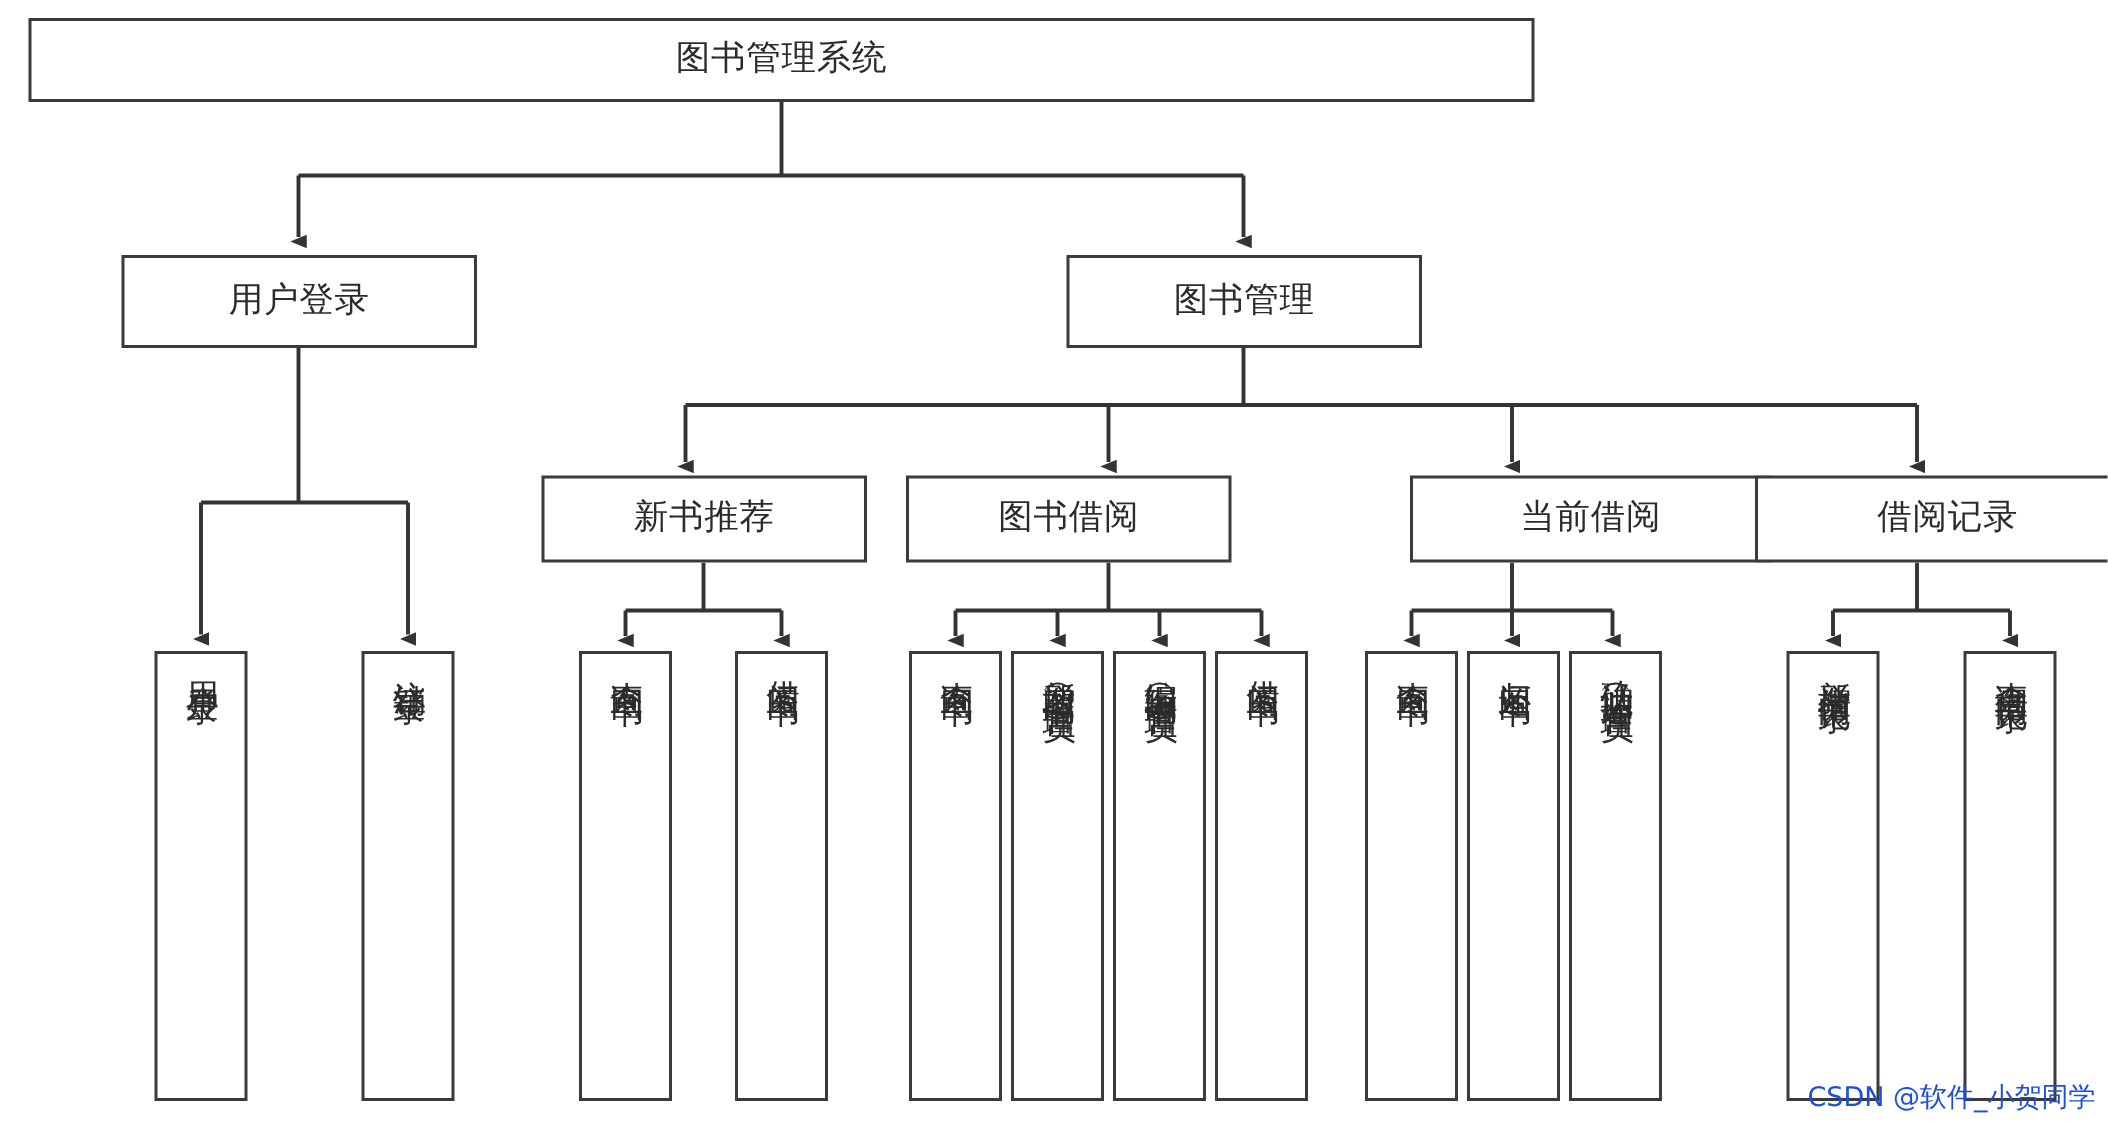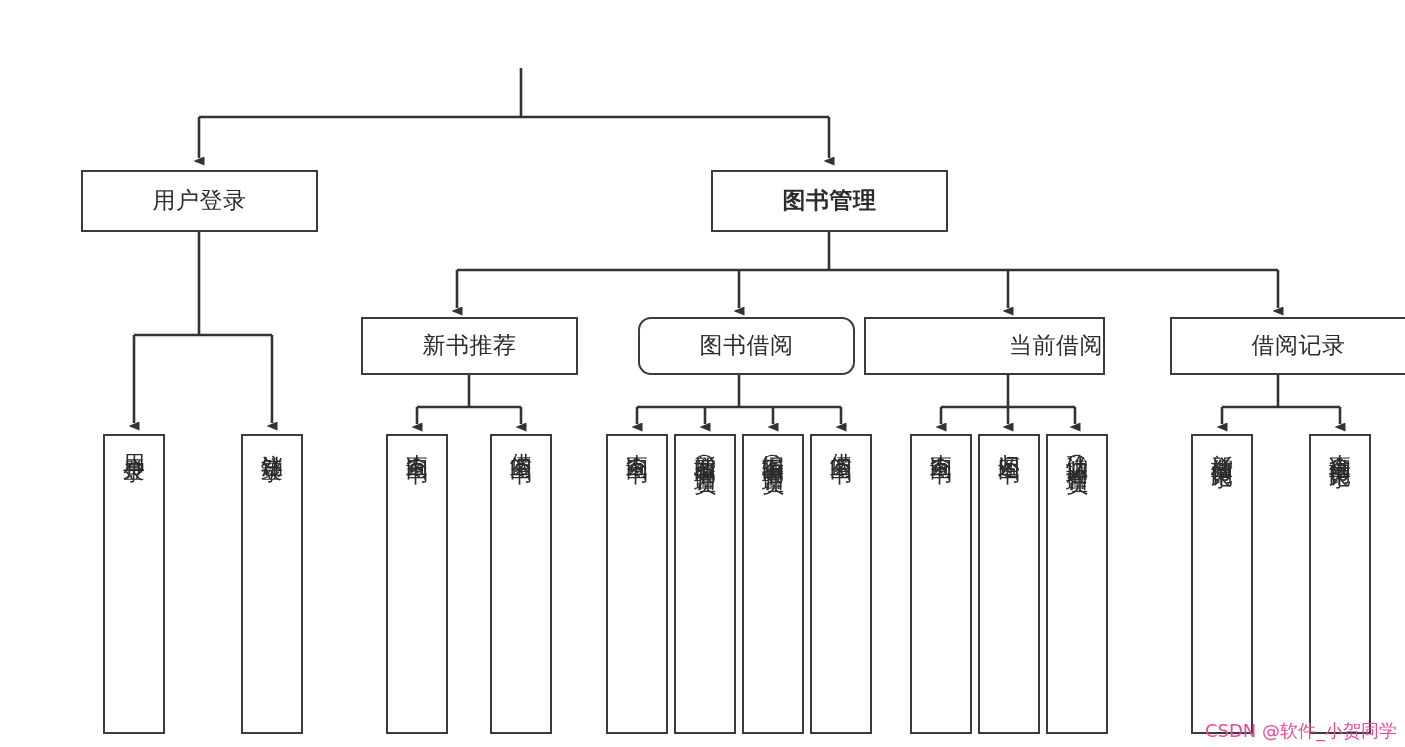--- a/index.html
+++ b/index.html
@@ -61,21 +61,21 @@
     letter-spacing: 3px;
     line-height: 1;
     margin: 0 auto;
     white-space: nowrap;
   }
   .watermark {
     position: absolute;
     right: 8px;
     bottom: 4px;
     font-size: 18px;
-    color: #ec4899;
+    color: #1d4ed8;
     white-space: nowrap;
     z-index: 3;
     font-family: "DejaVu Sans", "Liberation Sans", sans-serif;
   }
 </style>
 </head>
 <body>
 
 <div id="canvas">
 
@@ -122,35 +122,38 @@
       <path d="M1008,407 L1008,424" marker-end="url(#arrow)"></path>
       <path d="M1075,407 L1075,424" marker-end="url(#arrow)"></path>
 
       <path d="M1278,375 L1278,407"></path>
       <path d="M1222,407 L1340,407"></path>
       <path d="M1222,407 L1222,424" marker-end="url(#arrow)"></path>
       <path d="M1340,407 L1340,424" marker-end="url(#arrow)"></path>
     </g>
   </svg>
 
+  <div class="node root horiz" style="left:19px; top:12px; width:1004px; height:56px;">
+    <span class="label">图书管理系统</span>
+  </div>
 
   <div class="node horiz" style="left:81px; top:170px; width:237px; height:62px;">
     <span class="label">用户登录</span>
   </div>
-  <div class="node horiz" style="left:711px; top:170px; width:237px; height:62px;font-weight:bold;">
+  <div class="node horiz" style="left:711px; top:170px; width:237px; height:62px;">
     <span class="label">图书管理</span>
   </div>
 
   <div class="node horiz" style="left:361px; top:317px; width:217px; height:58px;align-items:center;">
     <span class="label">新书推荐</span>
   </div>
-  <div class="node horiz" style="left:638px; top:317px; width:217px; height:58px;border-radius:13px;">
+  <div class="node horiz" style="left:604px; top:317px; width:217px; height:58px;">
     <span class="label">图书借阅</span>
   </div>
-  <div class="node horiz" style="left:864px; top:317px; width:241px; height:58px;justify-content:flex-end;">
+  <div class="node horiz" style="left:940px; top:317px; width:241px; height:58px;">
     <span class="label">当前借阅</span>
   </div>
   <div class="node horiz" style="left:1170px; top:317px; width:257px; height:58px;">
     <span class="label">借阅记录</span>
   </div>
 
   <div class="node vert" style="left:103px; top:434px; width:62px; height:300px;">
     <span class="label">用户登录</span>
   </div>
   <div class="node vert" style="left:241px; top:434px; width:62px; height:300px;">

